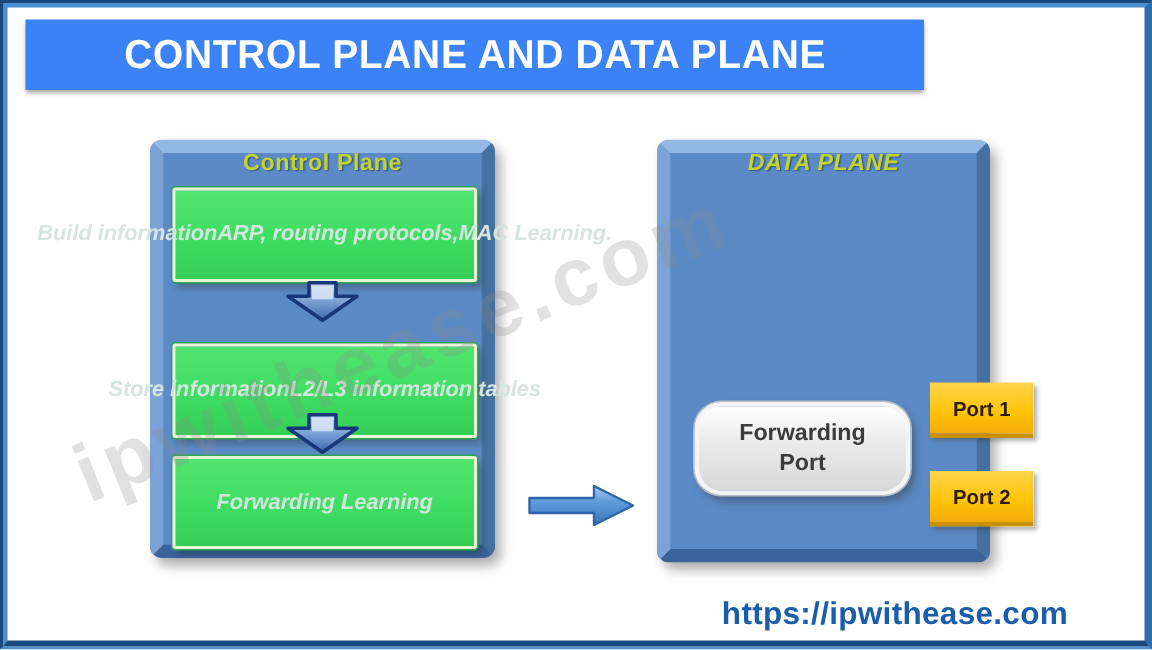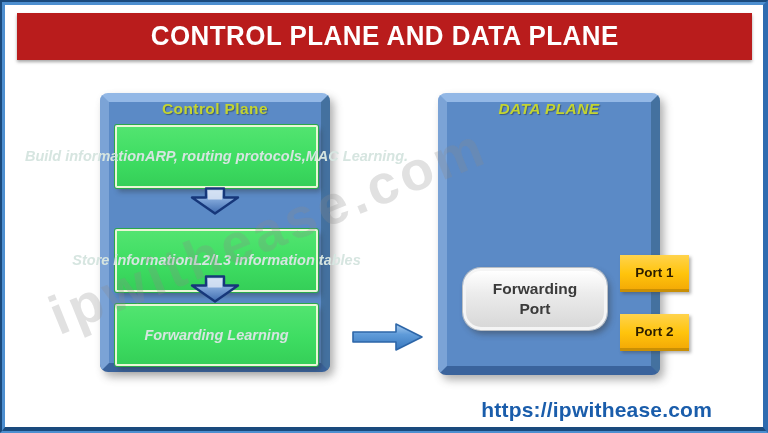--- a/index.html
+++ b/index.html
@@ -14,22 +14,22 @@
   .outer-frame{position:absolute;inset:0;
     border-top:2px solid #1a4a7d;border-left:2px solid #1a4a7d;
     border-right:2px solid #2f6cb0;border-bottom:2px solid #4d8fd0;
     box-sizing:border-box;pointer-events:none;}
   .inner-frame{position:absolute;inset:2px;
     border-top:3px solid #4d8fd0;border-left:3px solid #4d8fd0;
     border-right:3px solid #2f6cb0;border-bottom:4px solid #1a4a7d;
     box-sizing:border-box;pointer-events:none;}
 
   
-  .title-bar{position:absolute;left:17px;top:13px;width:735px;height:47px;
-    background:#b91c1c;display:flex;align-items:center;justify-content:center;
+  .title-bar{position:absolute;left:17px;top:13px;width:599px;height:47px;
+    background:#3b82f6;display:flex;align-items:center;justify-content:center;
     box-shadow:0 2px 3px rgba(0,0,0,0.35);}
   .title-bar span{color:#fff;font-weight:700;font-size:27px;letter-spacing:0.5px;
     transform:scaleX(0.96);white-space:nowrap;}
 
   
   .panel{position:absolute;box-sizing:border-box;background:#5b8ac6;
     border-top:9px solid #93b8e6;border-left:9px solid #7ba3d6;
     border-right:9px solid #44719f;border-bottom:9px solid #3a639c;
     border-radius:8px;box-shadow:4px 5px 8px rgba(80,80,80,0.45);}
   .panel-left{left:100px;top:93px;width:230px;height:279px;}

